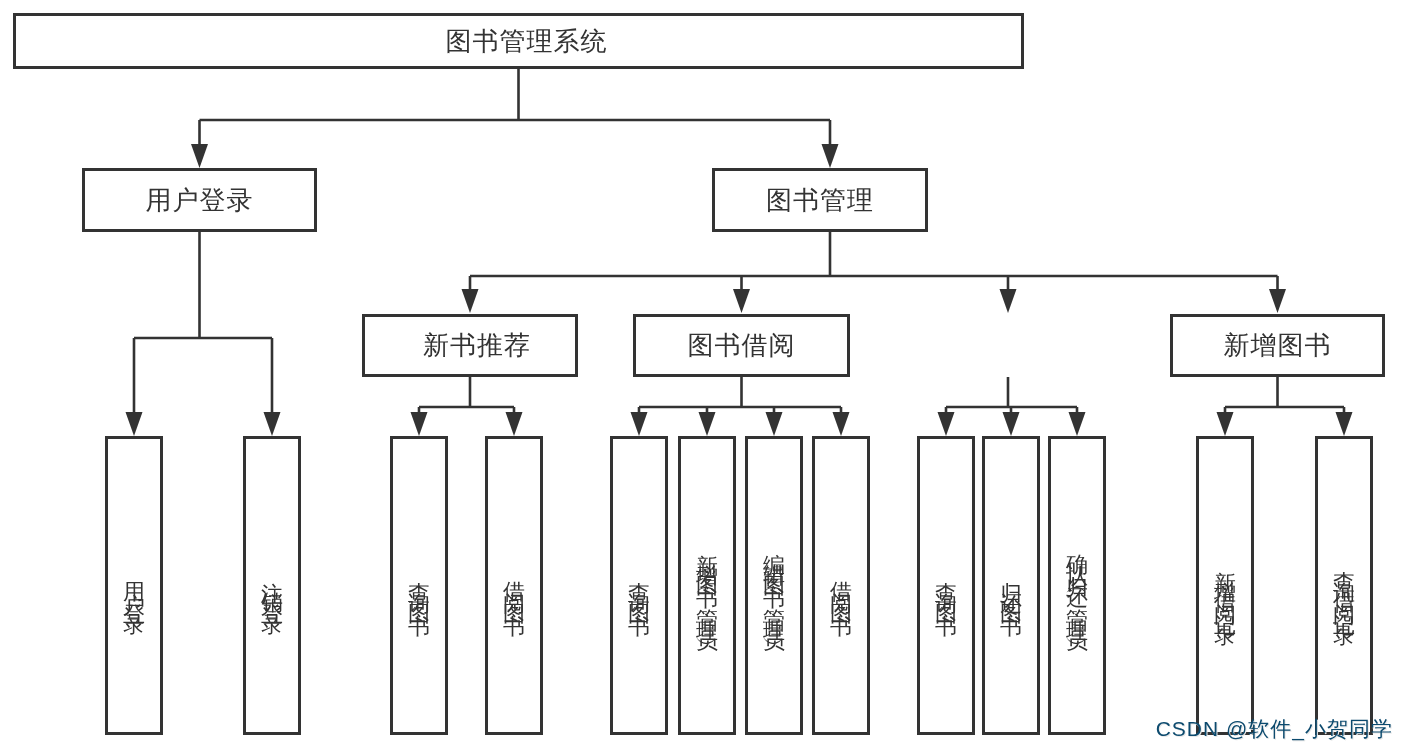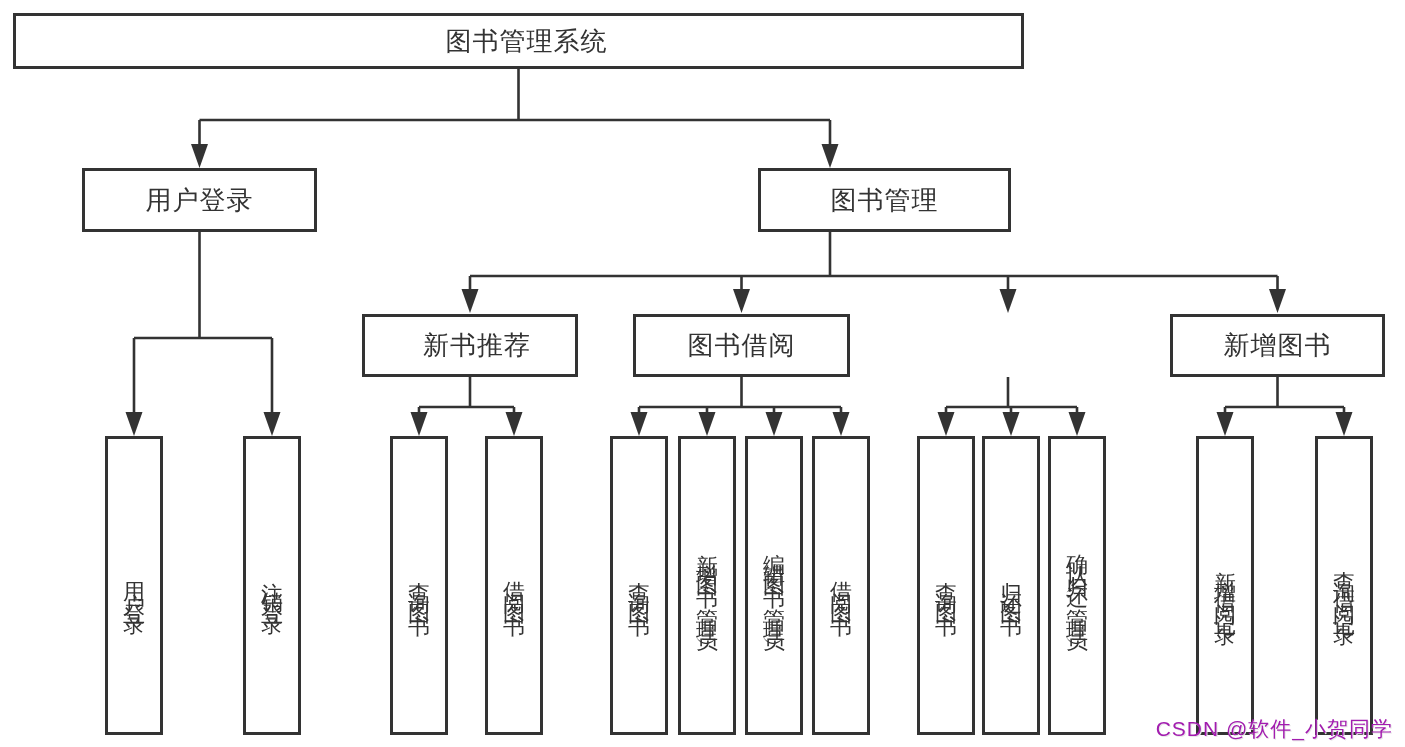--- a/index.html
+++ b/index.html
@@ -52,21 +52,21 @@
     writing-mode: vertical-rl;
     text-orientation: mixed;
     font-size: 22px;
     letter-spacing: 11px;
     line-height: 1;
     white-space: nowrap;
   }
   
   .n-root   { left: 13px;   top: 13px;  width: 1011px; height: 56px; padding-left: 16px; }
   .n-login  { left: 82px;   top: 168px; width: 235px;  height: 64px; }
-  .n-mgmt   { left: 712px;  top: 168px; width: 253px;  height: 64px; margin-left: 46px; }
+  .n-mgmt   { left: 712px;  top: 168px; width: 216px;  height: 64px; }
   .n-newrec { left: 362px;  top: 314px; width: 216px;  height: 63px; padding-left: 14px; }
   .n-borrow { left: 633px;  top: 314px; width: 217px;  height: 63px; }
   .n-current{ left: 901px;  top: 314px; width: 214px;  height: 63px; }
   .n-record { left: 1170px; top: 314px; width: 215px;  height: 63px; }
   
   .lf-1a { left: 105px; }
   .lf-1b { left: 243px; }
   .lf-2a { left: 390px; }
   .lf-2b { left: 485px; }
   .lf-3a { left: 610px; }
@@ -76,21 +76,21 @@
   .lf-4a { left: 917px; }
   .lf-4b { left: 982px; }
   .lf-4c { left: 1048px; }
   .lf-5a { left: 1196px; }
   .lf-5b { left: 1315px; }
   #watermark {
     position: absolute;
     right: 12px;
     bottom: 4px;
     font-size: 21px;
-    color: #a21caf;
+    color: #0c4a6e;
     text-shadow: 1px 1px 0 #e8e8e8;
     letter-spacing: 1px;
   }
 </style>
 </head>
 <body>
 
 <div id="stage">
 
   <svg id="connector-layer" viewBox="0 0 1405 747" xmlns="http://www.w3.org/2000/svg">

